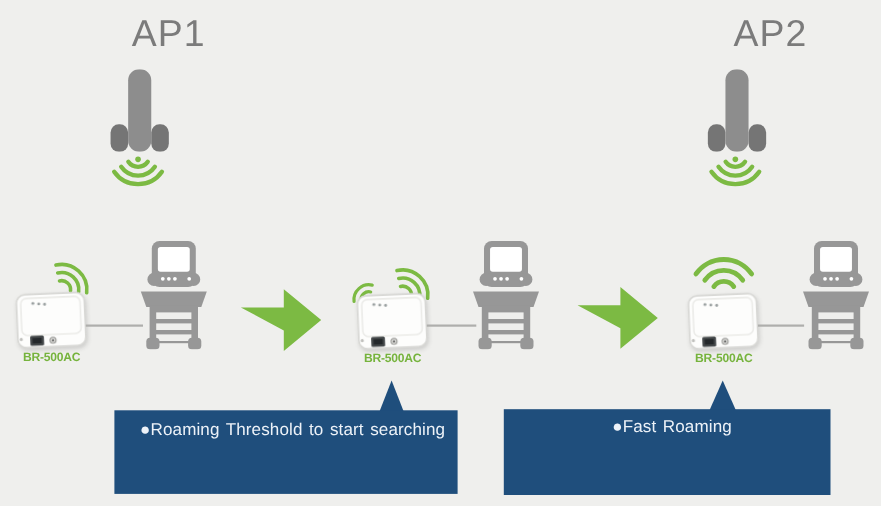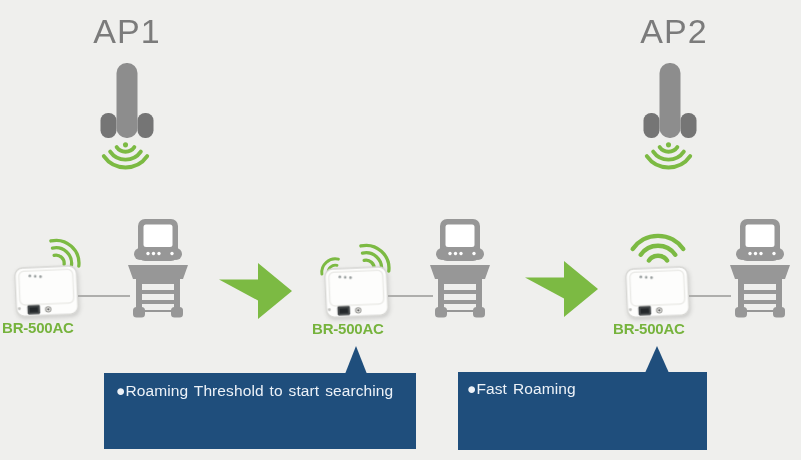--- a/index.html
+++ b/index.html
@@ -4,41 +4,41 @@
 <style>
   html,body{margin:0;padding:0;}
   .stage{
     position:relative;width:801px;height:460px;overflow:hidden;
     background:var(--bg,#efefed);
     font-family:"Liberation Sans",sans-serif;
   }
   .abs{position:absolute;}
   .ap-label{
     font-size:34px;line-height:1;color:var(--ap-text,#7b7b7b);
-    letter-spacing:1px;text-align:center;width:120px;
+    letter-spacing:1px;text-align:right;width:120px;
   }
   .ap-icon{display:block;}
   .fan{display:block;color:var(--green,#7cba43);}
   .fan.rot-r{transform:rotate(42deg);transform-origin:50% 92%;}
   .fan.rot-l{transform:rotate(-42deg);transform-origin:50% 92%;}
   .device-svg{display:block;transform:rotate(-2.5deg);filter:drop-shadow(1px 2px 2px rgba(0,0,0,0.15));}
   .dev-label{
-    width:90px;font-size:15px;font-weight:bold;
+    width:90px;text-align:center;font-size:11px;font-weight:bold;
     letter-spacing:-0.2px;color:var(--label-green,#76b33d);
   }
   .connector{height:2px;background:#aeaeac;}
   .cart-svg{display:block;color:var(--cart-gray,#979797);}
   .arrow-svg{display:block;color:var(--green,#7cba43);}
   .callout{
     background:var(--blue,#1f4e7c);color:#edf2f8;
-    font-size:15.5px;line-height:18px;word-spacing:1.5px;letter-spacing:0.1px;
+    font-size:15.5px;line-height:18px;word-spacing:1.5px;letter-spacing:0.1px;text-align:center;
   }
   .callout .line{white-space:nowrap;}
   .callout-1{width:312px;height:76px;padding:9px 0 0 12px;box-sizing:border-box;}
-  .callout-2{width:249px;height:78px;padding:8px 0 0 9px;box-sizing:border-box;}
+  .callout-2{width:297px;height:78px;padding:8px 0 0 9px;box-sizing:border-box;}
   .pointer{width:0;height:0;}
   .pointer-1{border-left:11.5px solid transparent;border-right:11.5px solid transparent;border-bottom:28px solid var(--blue,#1f4e7c);}
   .pointer-2{border-left:12.5px solid transparent;border-right:12.5px solid transparent;border-bottom:27px solid var(--blue,#1f4e7c);}
   .defs{position:absolute;width:0;height:0;overflow:hidden;}
 </style>
 </head>
 <body>
 
 <svg class="defs" aria-hidden="true">
   <defs>

